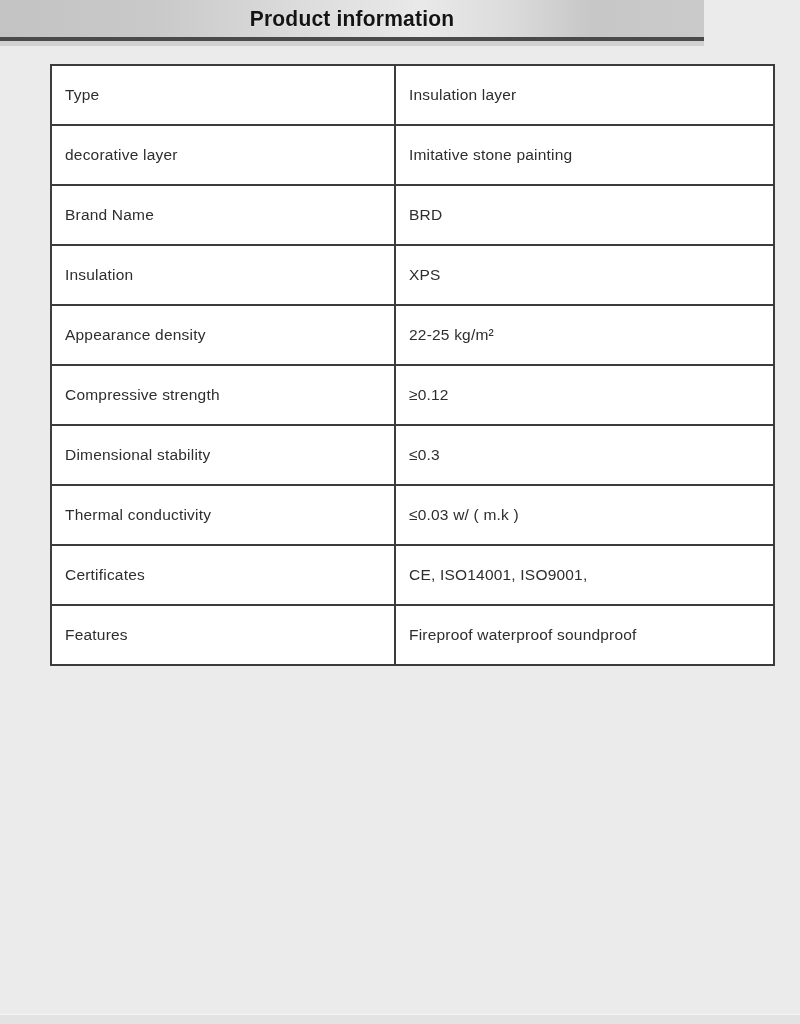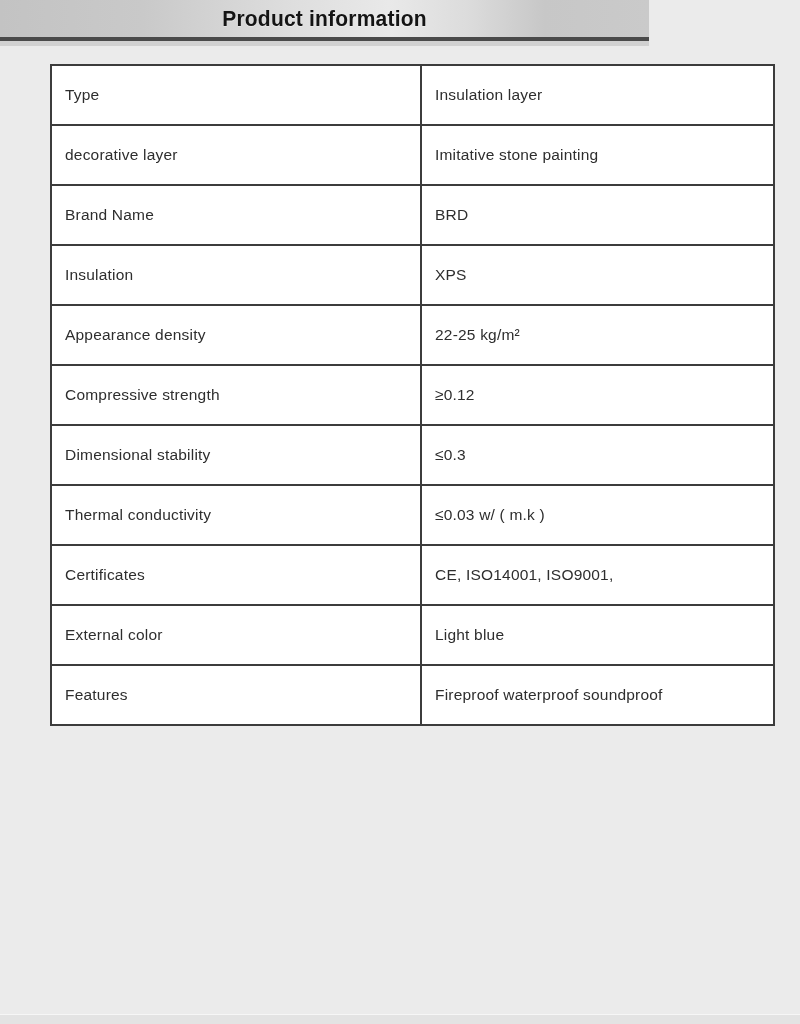--- a/index.html
+++ b/index.html
@@ -14,21 +14,21 @@
   html, body {
     width: 800px; height: 1024px;
     background: var(--page-bg);
     font-family: "Liberation Sans", "DejaVu Sans", sans-serif;
     overflow: hidden;
     position: relative;
   }
   .header-bar {
     position: absolute;
     left: 0; top: 0;
-    width: 649px; height: 41px;
+    width: 704px; height: 41px;
     background: linear-gradient(90deg,
       #c3c3c3 0%, #c9c9c9 22%, #dedede 45%,
       #e9e9e9 60%, #dcdcdc 72%, #c7c7c7 84%, #cacaca 100%);
     border-bottom: 4px solid var(--dark-line);
     box-shadow: 0 5px 0 rgba(160,160,160,0.35);
     display: flex;
     align-items: center;
     justify-content: center;
   }
   .header-title {
@@ -52,21 +52,21 @@
   table.product-table td {
     border: 2px solid var(--table-border);
     height: 60px;
     font-size: 15.5px;
     color: var(--text-color);
     padding-left: 13px;
     vertical-align: middle;
     background: var(--cell-bg);
     letter-spacing: 0.2px;
   }
-  td.col-label { width: 370px; }
+  td.col-label { width: 344px; }
   td.col-value { width: auto; margin-left: 44px; }
   .footer-strip {
     position: absolute;
     left: 0; bottom: 0;
     width: 800px; height: 10px;
     background: #e3e3e3;
     border-top: 1px solid #f6f6f6;
   }
 </style>
 </head>
@@ -121,24 +121,20 @@
     <td class="col-value">≤0.03 w/ ( m.k )</td>
   </tr>
 
 
   <tr>
     <td class="col-label">Certificates</td>
     <td class="col-value"> CE, ISO14001, ISO9001,</td>
   </tr>
 
 
-  <tr>
-    <td class="col-label">External color</td>
-    <td class="col-value">Light blue</td>
-  </tr>
 
   <tr>
     <td class="col-label">Features</td>
     <td class="col-value">Fireproof waterproof soundproof</td>
   </tr>
 </tbody>
   </table>
 </div>
 
 <div class="footer-strip"></div>

